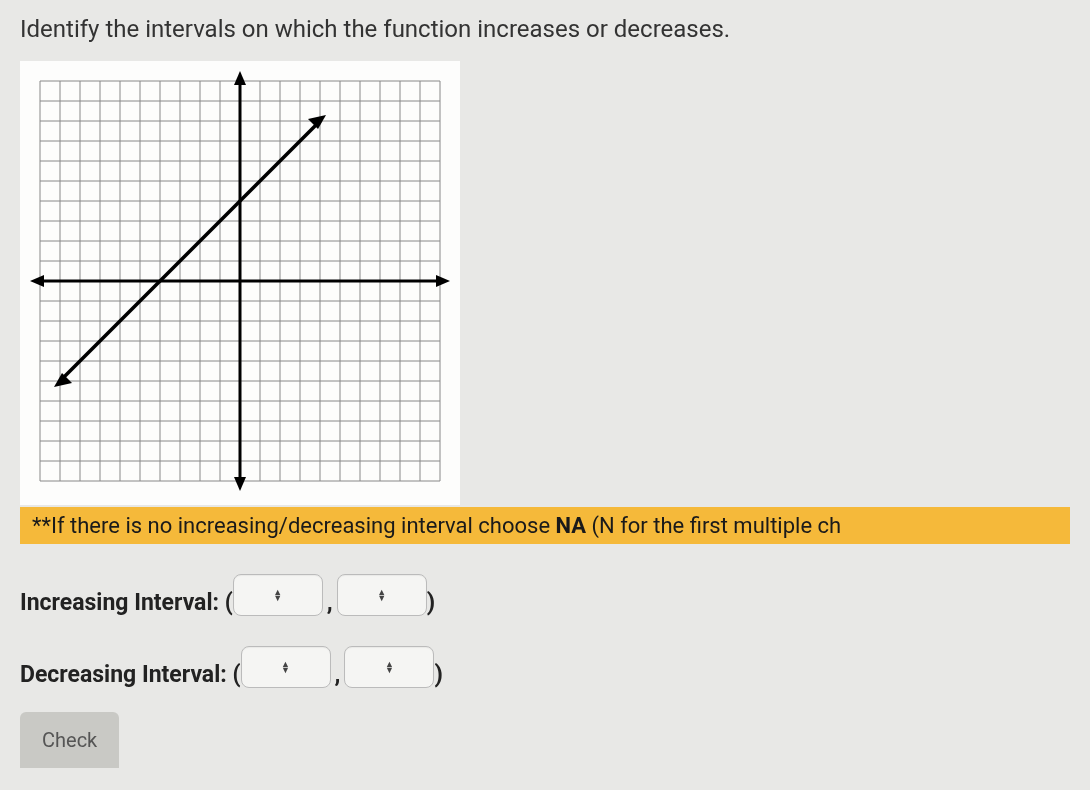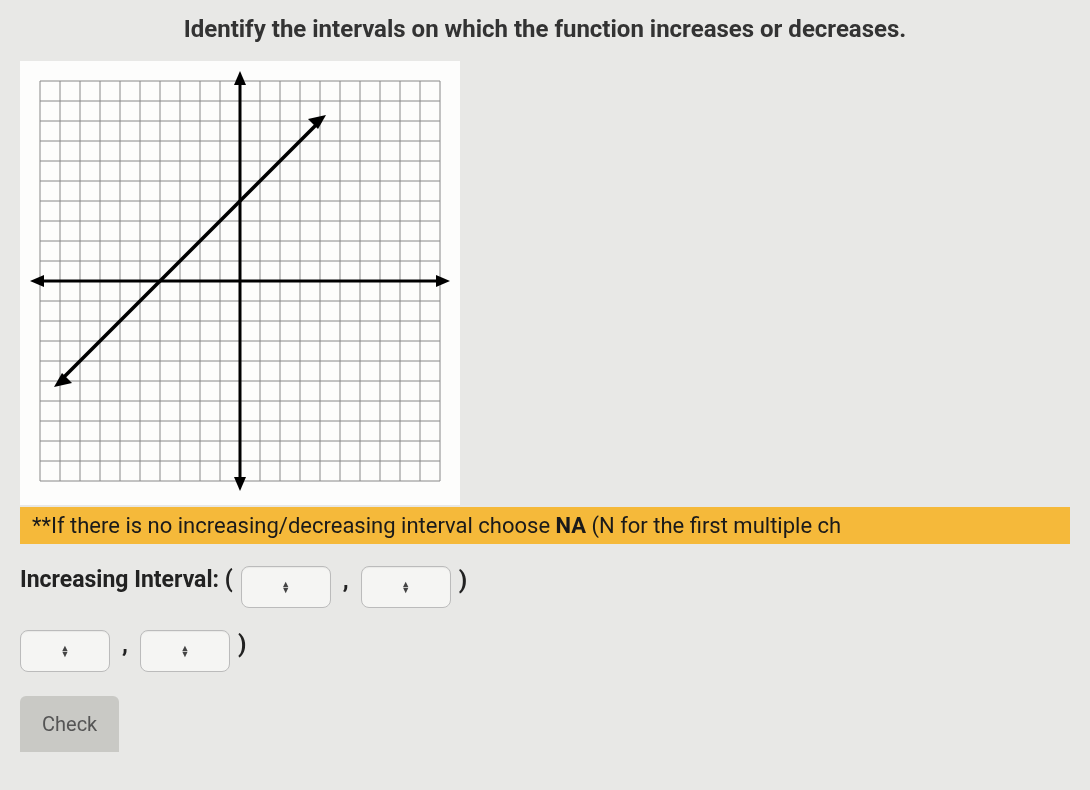--- a/index.html
+++ b/index.html
@@ -9,44 +9,42 @@
       width: 1090px;
       height: 790px;
       padding: 15px 20px;
       color: #222;
       overflow: hidden;
     }
     .heading {
       font-size: 24px;
       color: #333;
       margin-bottom: 18px;
-      font-weight: 700;
-      text-align: center;
+      font-weight: 400;
     }
     .graph-container {
       background: #fdfdfc;
       padding: 10px;
       display: inline-block;
     }
     .note-bar {
       background: #f5b93a;
       color: #1a1a1a;
       font-size: 22px;
       padding: 6px 12px;
       margin-top: 2px;
       white-space: nowrap;
       overflow: hidden;
       width: 100%;
     }
     .note-bar .bold { font-weight: 700; }
     .answer-row {
       display: flex;
-      align-items: flex-start;
-      gap: 8px;
-      margin-top: 22px;
+      align-items: flex-end;
+      margin-top: 30px;
     }
     .answer-label {
       font-size: 23px;
       font-weight: 700;
       color: #222;
     }
     .paren {
       font-size: 24px;
       font-weight: 700;
     }
@@ -169,20 +167,21 @@
     <span class="updown">▲<br>▼</span>
   </div>
   <span class="comma">,</span>
   <div class="select-box">
     <span class="updown">▲<br>▼</span>
   </div>
   <span class="paren">)</span>
 </div>
 
 <div class="answer-row">
+  <span class="answer-label">Decreasing Interval: (</span>
   <div class="select-box">
     <span class="updown">▲<br>▼</span>
   </div>
   <span class="comma">,</span>
   <div class="select-box">
     <span class="updown">▲<br>▼</span>
   </div>
   <span class="paren">)</span>
 </div>
 

